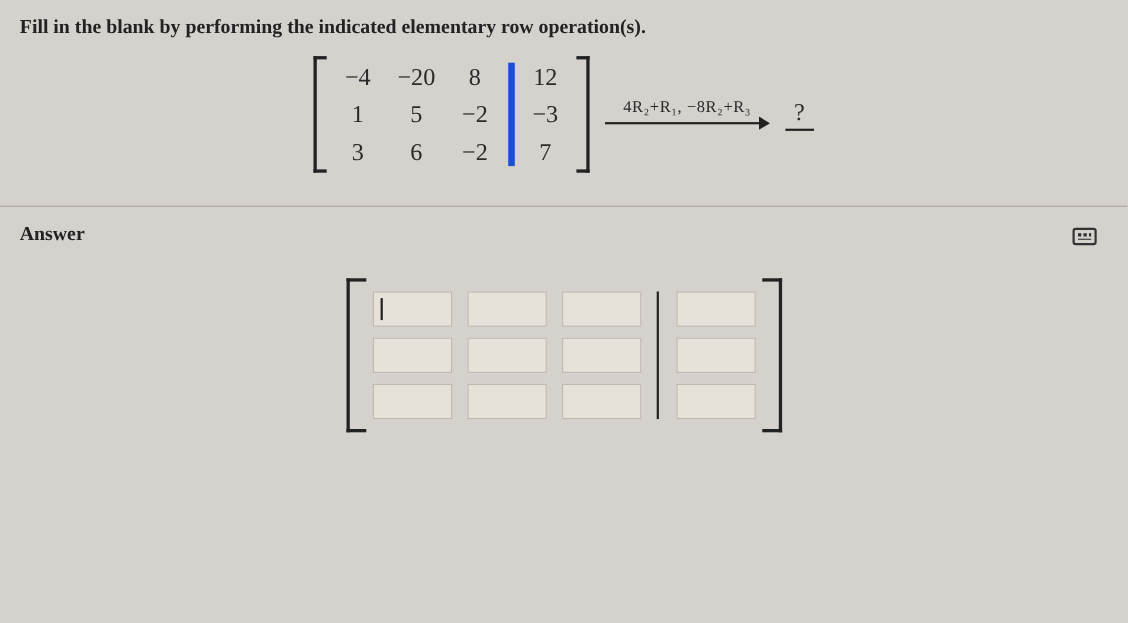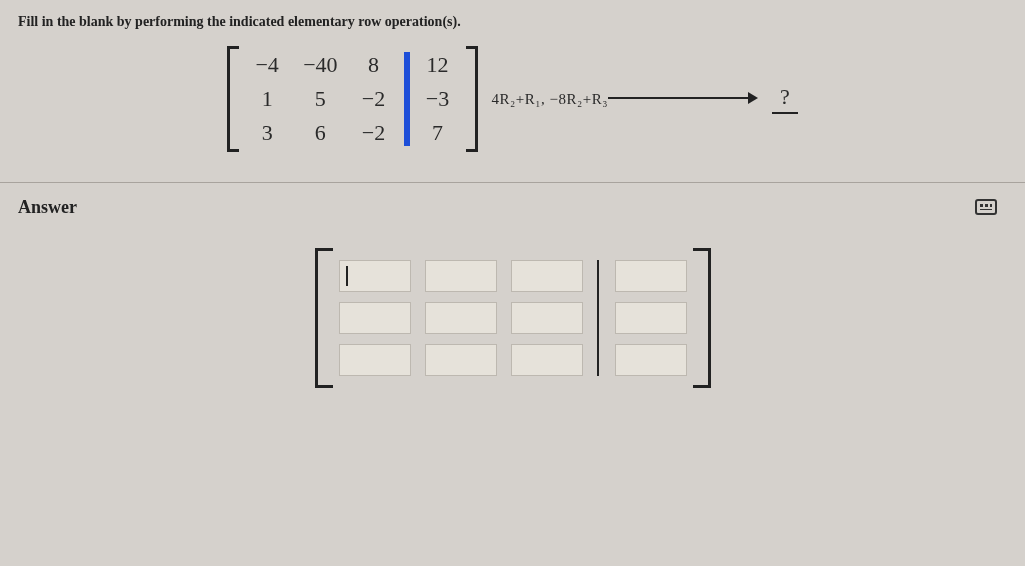--- a/index.html
+++ b/index.html
@@ -13,21 +13,21 @@
     color: #2a2a2a;
     overflow: hidden;
     position: relative;
   }
   .page {
     width: 100%;
     height: 100%;
   }
   .prompt {
     padding: 14px 18px 6px 18px;
-    font-size: 14px;
+    font-size: 18px;
     font-weight: 600;
     color: #222;
   }
   .question-area {
     padding: 10px 0 30px 0;
     display: flex;
     justify-content: center;
     align-items: center;
     gap: 14px;
   }
@@ -60,21 +60,21 @@
     display: grid;
     grid-template-rows: repeat(3, auto);
     row-gap: 8px;
     padding: 0 10px 0 14px;
     border-left: 6px solid #1d4ed8;
     margin-left: 6px;
   }
   .cell { text-align: center; min-width: 28px; }
   .op-wrap {
     display: flex;
-    flex-direction: row;
+    flex-direction: column;
     align-items: center;
     font-family: 'Times New Roman', serif;
   }
   .op-label { font-size: 15px; letter-spacing: 0.5px; }
   .arrow {
     width: 150px;
     height: 14px;
     position: relative;
     margin-top: -2px;
   }
@@ -101,21 +101,21 @@
   }
   .qmark { font-size: 22px; }
   .qunder { width: 26px; border-top: 2px solid #222; }
   .divider {
     border: none;
     border-top: 1px solid #a8a39d;
     margin: 0;
   }
   .answer-row {
     display: flex;
-    align-items: flex-start;
+    align-items: flex-end;
     padding: 14px 18px 0 18px;
   }
   .answer-label {
     font-size: 18px;
     font-weight: 700;
     color: #222;
     flex: 0 0 auto;
   }
   .spacer { flex: 1; }
   .kb-icon {
@@ -196,21 +196,21 @@
 <div class="page">
 
   <div class="prompt">Fill in the blank by performing the indicated elementary row operation(s).</div>
 
   <div class="question-area">
     <div class="matrix">
       <div class="bracket left"></div>
       <div class="mbody">
         <div class="mcols">
           <div class="cell">−4</div>
-          <div class="cell">−40</div>
+          <div class="cell">−20</div>
           <div class="cell">8</div>
           <div class="cell">1</div>
           <div class="cell">5</div>
           <div class="cell">−2</div>
           <div class="cell">3</div>
           <div class="cell">6</div>
           <div class="cell">−2</div>
         </div>
         <div class="augcol">
           <div class="cell">12</div>

